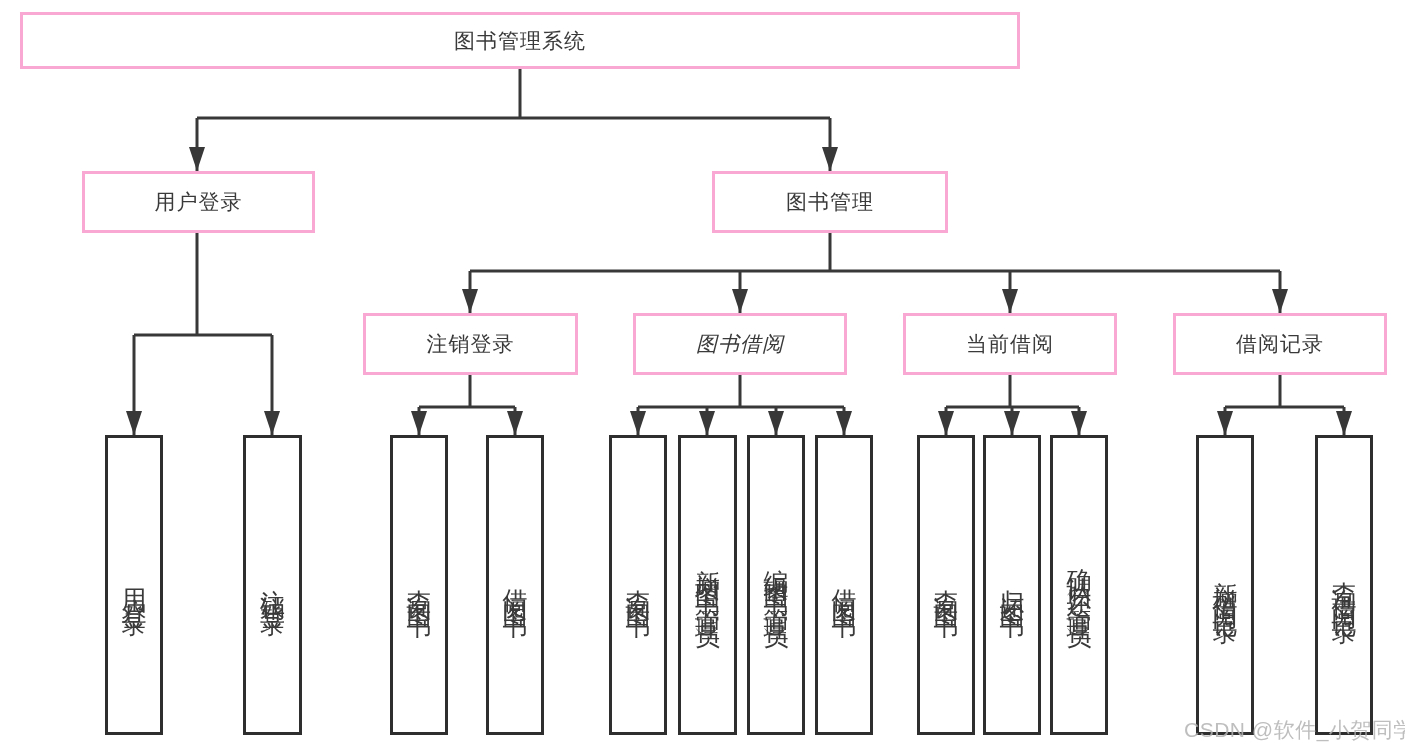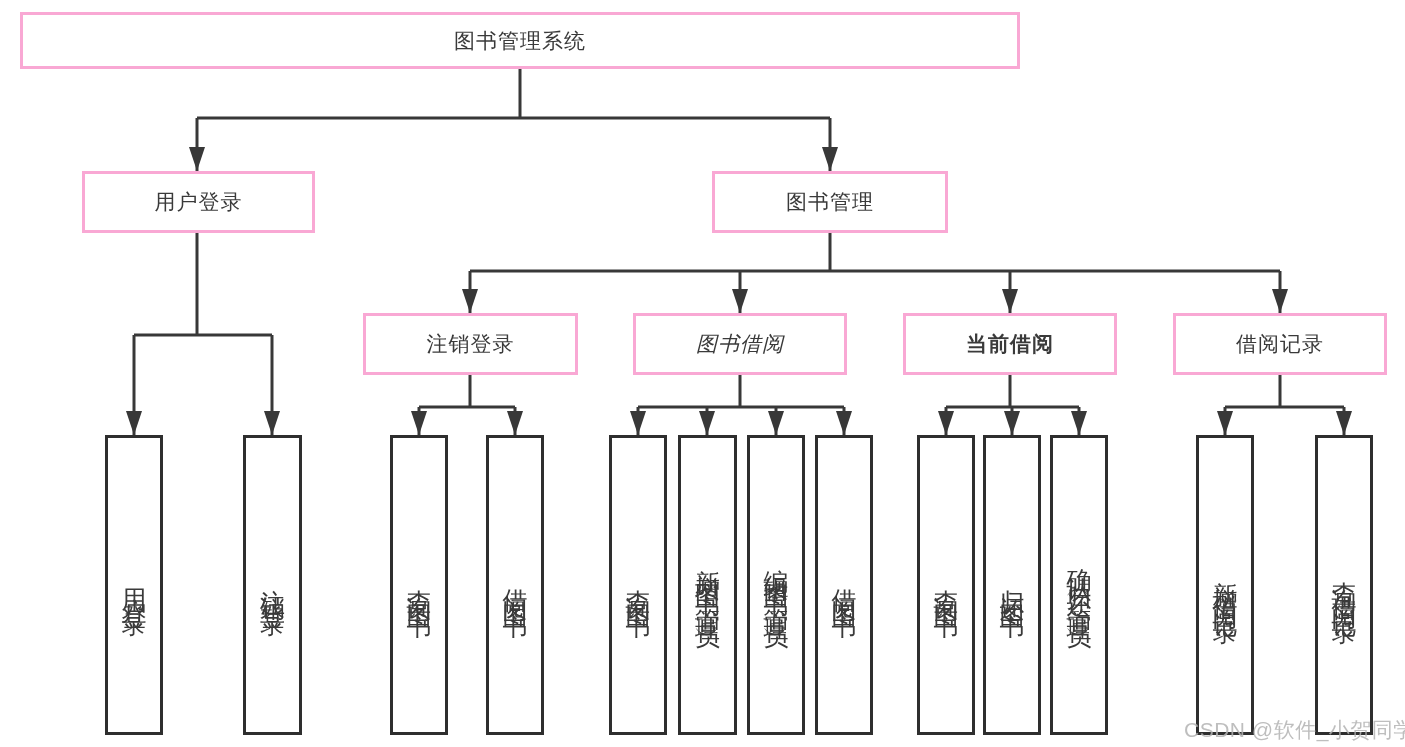--- a/index.html
+++ b/index.html
@@ -121,21 +121,21 @@
     </g>
   </svg>
 
   <div class="hbox" style="left:20px; top:12px; width:1000px; height:57px;">图书管理系统</div>
 
   <div class="hbox" style="left:82px; top:171px; width:233px; height:62px;">用户登录</div>
   <div class="hbox" style="left:712px; top:171px; width:236px; height:62px;">图书管理</div>
 
   <div class="hbox" style="left:363px; top:313px; width:215px; height:62px;">注销登录</div>
   <div class="hbox" style="left:633px; top:313px; width:214px; height:62px;font-style:italic;">图书借阅</div>
-  <div class="hbox" style="left:903px; top:313px; width:214px; height:62px;font-weight:bold;">当前借阅</div>
+  <div class="hbox" style="left:903px; top:313px; width:214px; height:62px;">当前借阅</div>
   <div class="hbox" style="left:1173px; top:313px; width:214px; height:62px;">借阅记录</div>
 
   <div class="vbox" style="left:105px; top:435px; width:58px; height:300px;">
     <span>用户登录</span>
   </div>
   <div class="vbox" style="left:243px; top:435px; width:59px; height:300px;">
     <span>注销登录</span>
   </div>
 
   <div class="vbox" style="left:390px; top:435px; width:58px; height:300px;">

